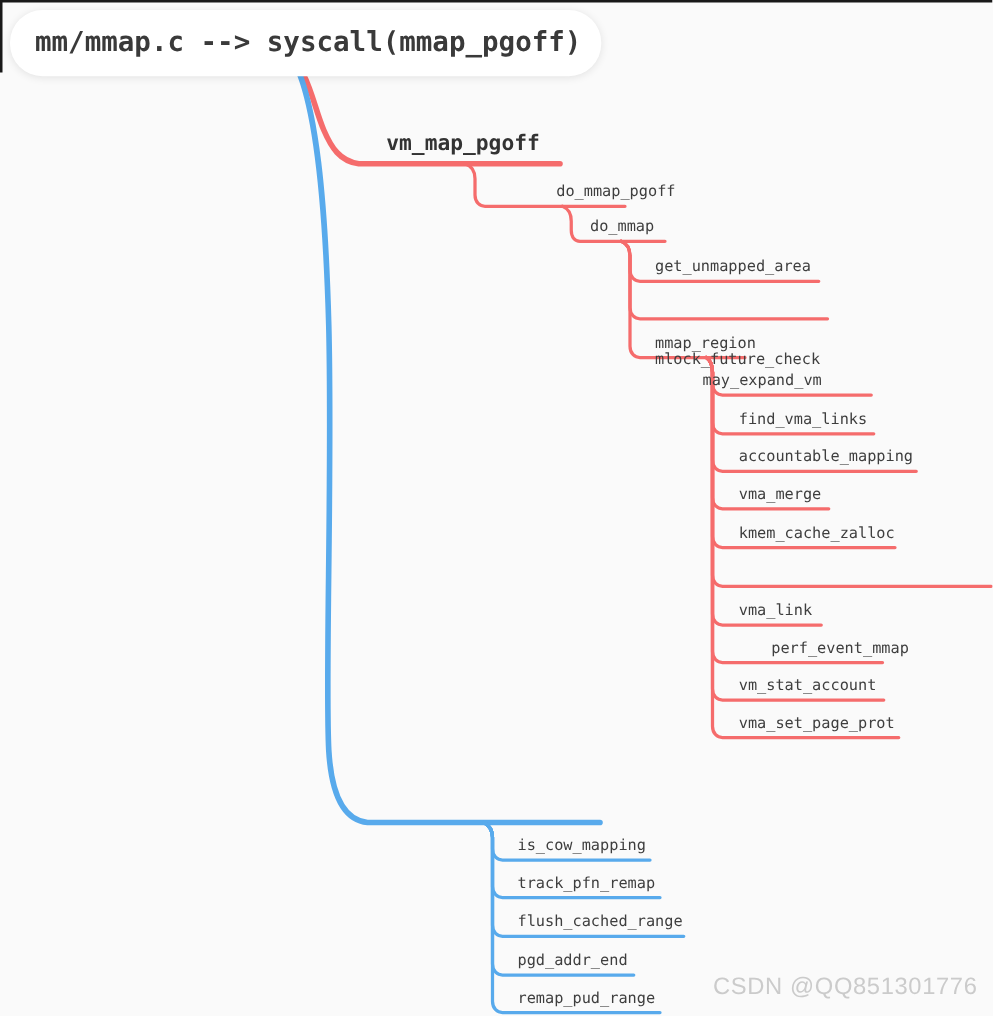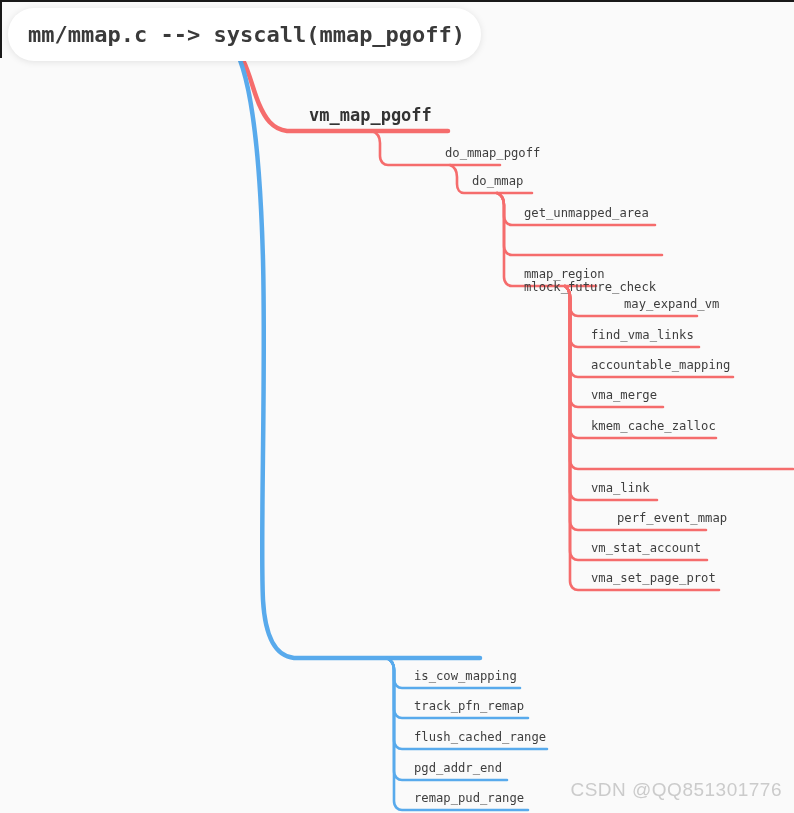--- a/index.html
+++ b/index.html
@@ -88,21 +88,21 @@
   <div class="node" style="left:400px;top:145px;margin-left:45px;">do_mmap_pgoff</div>
 
   <div class="node" style="left:472px;top:173px;">do_mmap</div>
 
   <div class="node" style="left:524px;top:205px;">get_unmapped_area</div>
 
   <div class="node" style="left:524px;top:235px;margin-top:44px;">mlock_future_check</div>
 
   <div class="node" style="left:524px;top:266px;">mmap_region</div>
 
-  <div class="node" style="left:624px;top:296px;">may_expand_vm</div>
+  <div class="node" style="left:562px;top:296px;">may_expand_vm</div>
 
   <div class="node" style="left:591px;top:327px;">find_vma_links</div>
 
   <div class="node" style="left:591px;top:357px;">accountable_mapping</div>
 
   <div class="node" style="left:591px;top:387px;">vma_merge</div>
 
   <div class="node" style="left:591px;top:418px;">kmem_cache_zalloc</div>
 
 

